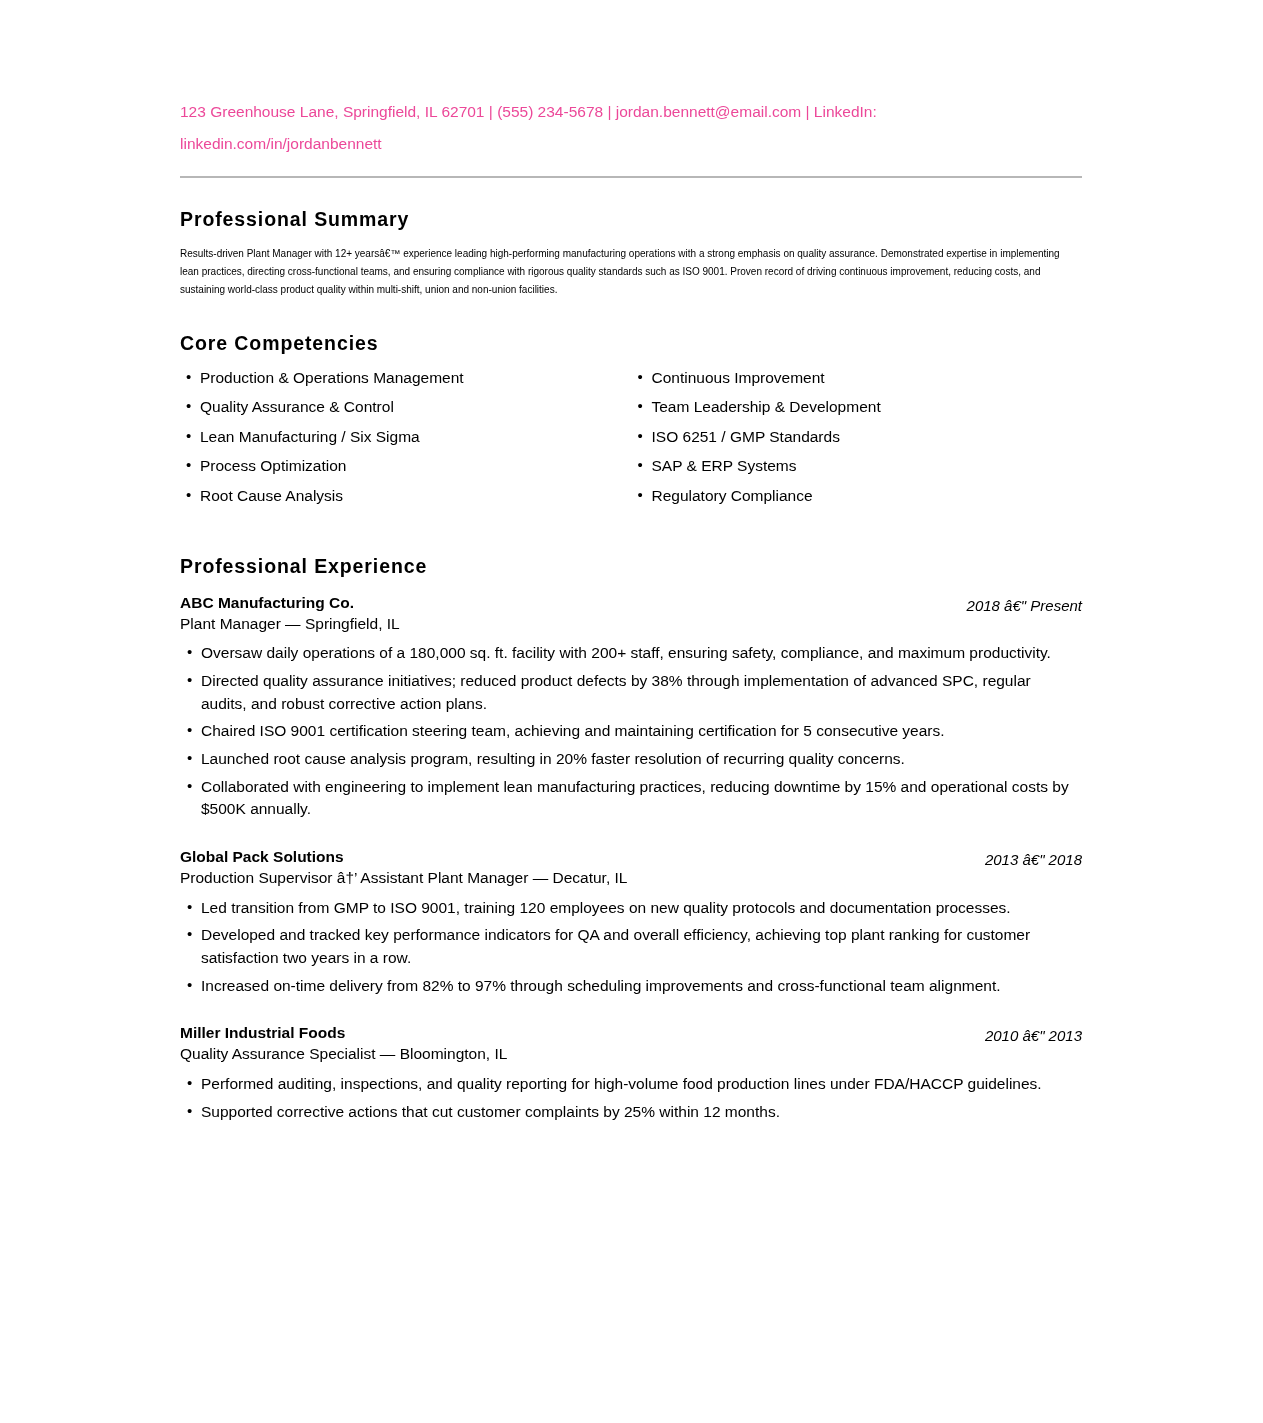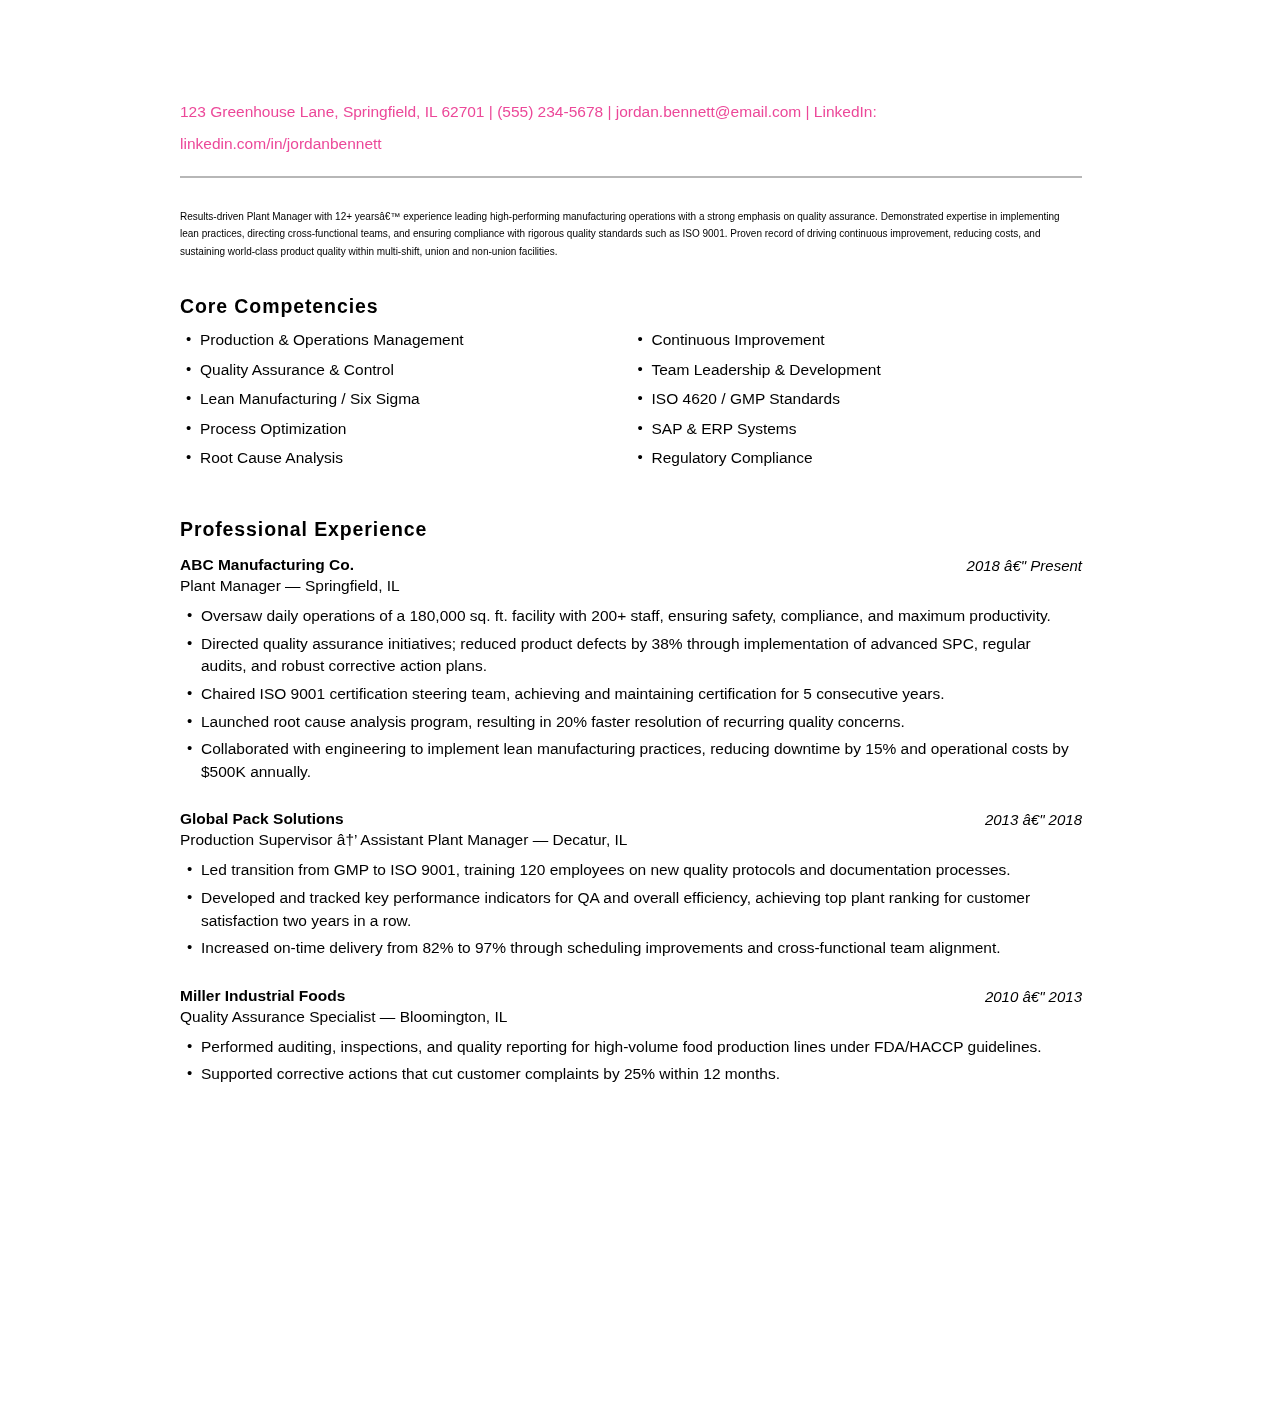--- a/index.html
+++ b/index.html
@@ -82,21 +82,21 @@
     content: "\2022";
     position: absolute;
     left: 6px;
     top: -1px;
     font-size: 15px;
   }
   .job { margin: 0 0 26px 0; }
   .job-head {
     display: flex;
     justify-content: space-between;
-    align-items: center;
+    align-items: flex-end;
     width: 902px;
   }
   .job-company {
     font-size: 15.5px;
     font-weight: bold;
     line-height: 1.35;
   }
   .job-dates {
     font-size: 15px;
     font-style: italic;
@@ -132,38 +132,39 @@
 </head>
 <body>
 
 <div class="page">
 
 
   <div class="contact">123 Greenhouse Lane, Springfield, IL 62701  |   (555) 234-5678  |   jordan.bennett@email.com  |   LinkedIn: linkedin.com/in/jordanbennett</div>
 
   <hr class="rule">
 
+  <h2 class="section">Professional Summary</h2>
   <p class="summary">Results-driven Plant Manager with 12+ yearsâ€™ experience leading high-performing manufacturing operations with a strong emphasis on quality assurance. Demonstrated expertise in implementing lean practices, directing cross-functional teams, and ensuring compliance with rigorous quality standards such as ISO 9001. Proven record of driving continuous improvement, reducing costs, and sustaining world-class product quality within multi-shift, union and non-union facilities.</p>
 
   <h2 class="section">Core Competencies</h2>
   <div class="competencies">
     <div class="comp-col">
       <ul class="plain">
         <li>Production &amp; Operations Management</li>
         <li>Quality Assurance &amp; Control</li>
         <li>Lean Manufacturing / Six Sigma</li>
         <li>Process Optimization</li>
         <li>Root Cause Analysis</li>
       </ul>
     </div>
     <div class="comp-col">
       <ul class="plain">
         <li>Continuous Improvement</li>
         <li>Team Leadership &amp; Development</li>
-        <li>ISO 4620 / GMP Standards</li>
+        <li>ISO 6251 / GMP Standards</li>
         <li>SAP &amp; ERP Systems</li>
         <li>Regulatory Compliance</li>
       </ul>
     </div>
   </div>
 
   <h2 class="section">Professional Experience</h2>
 
   <div class="job">
     <div class="job-head">

